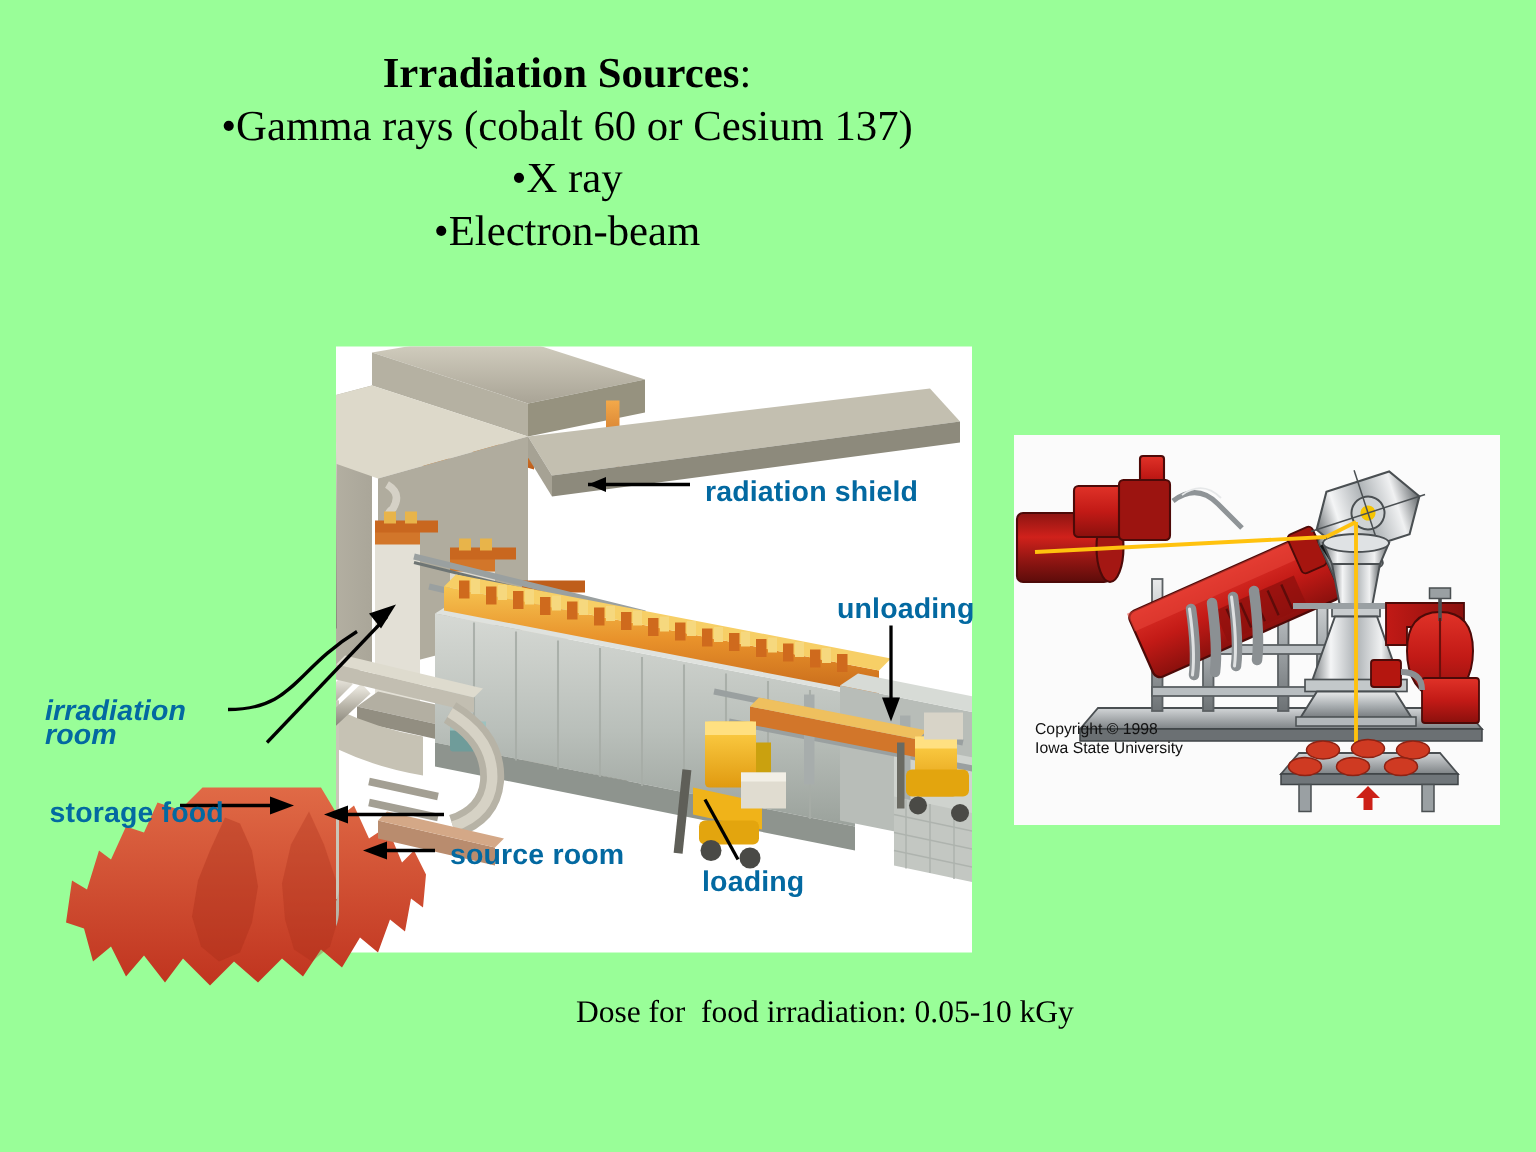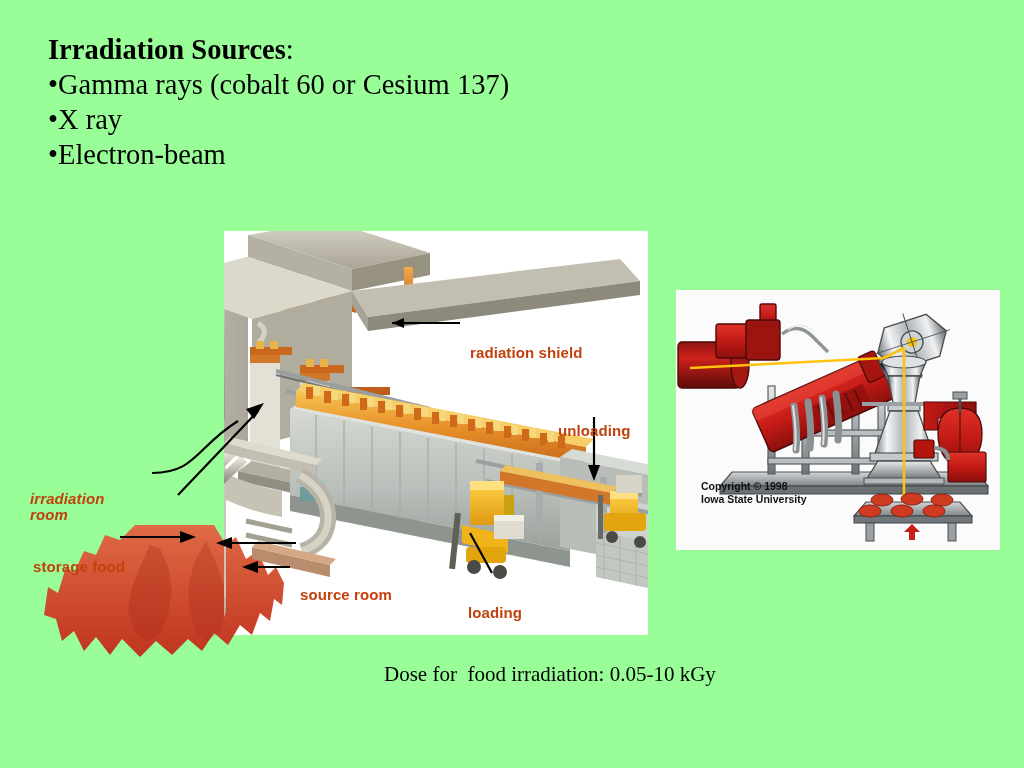--- a/index.html
+++ b/index.html
@@ -5,50 +5,50 @@
 <style>
   html,body{margin:0;padding:0;}
   body{
     width:1024px;height:768px;overflow:hidden;position:relative;
     background:#99fe98;
     font-family:"Liberation Serif", serif;
   }
   .slide{position:absolute;inset:0;}
 
   
-  .textblock{position:absolute;left:48px;top:32px;width:660px;}
+  .textblock{position:absolute;left:48px;top:32px;width:660px;text-align:center;}
   .t-line{font-size:28.5px;line-height:35px;color:#000;white-space:pre;}
   .t-line.bold b{font-weight:bold;}
   .bullet{font-family:"Liberation Serif",serif;}
 
   .caption{
     position:absolute;left:384px;top:662px;
     font-size:21px;color:#000;white-space:pre;
   }
 
   
   #panel1{position:absolute;left:224px;top:231px;width:424px;height:404px;background:#fff;}
   #fig1wrap{position:absolute;left:0px;top:195px;width:680px;height:470px;}
   #fig1{position:absolute;left:0;top:0;}
 
   
   #panel2{position:absolute;left:676px;top:290px;width:324px;height:260px;background:#fbfbfb;}
   #fig2{position:absolute;left:0;top:0;}
   .copy{
-    position:absolute;left:25px;top:190px;
+    position:absolute;left:14px;top:190px;
     font-family:"Liberation Sans",sans-serif;
-    font-size:10.5px;font-weight:bold;line-height:12.5px;color:#111;
+    font-size:10.5px;font-weight:normal;line-height:12.5px;color:#111;
   }
 
   
   .lbl{
     position:absolute;
     font-family:"Liberation Sans",sans-serif;
-    font-weight:bold;font-size:15px;color:#c2410c;
-    letter-spacing:.1px;white-space:pre;line-height:16px;margin-top:24px;
+    font-weight:bold;font-size:19px;color:#0369a1;
+    letter-spacing:.1px;white-space:pre;line-height:16px;
   }
   #lbl-shield  {left:470px;top:321px;}
   #lbl-unload  {left:558px;top:399px;}
   #lbl-irrad   {left:30px; top:467px;font-style:italic;}
   #lbl-pool    {left:33px; top:535px;}
   #lbl-rack    {left:300px;top:563px;}
   #lbl-loading {left:468px;top:581px;}
 </style>
 </head>
 <body>

